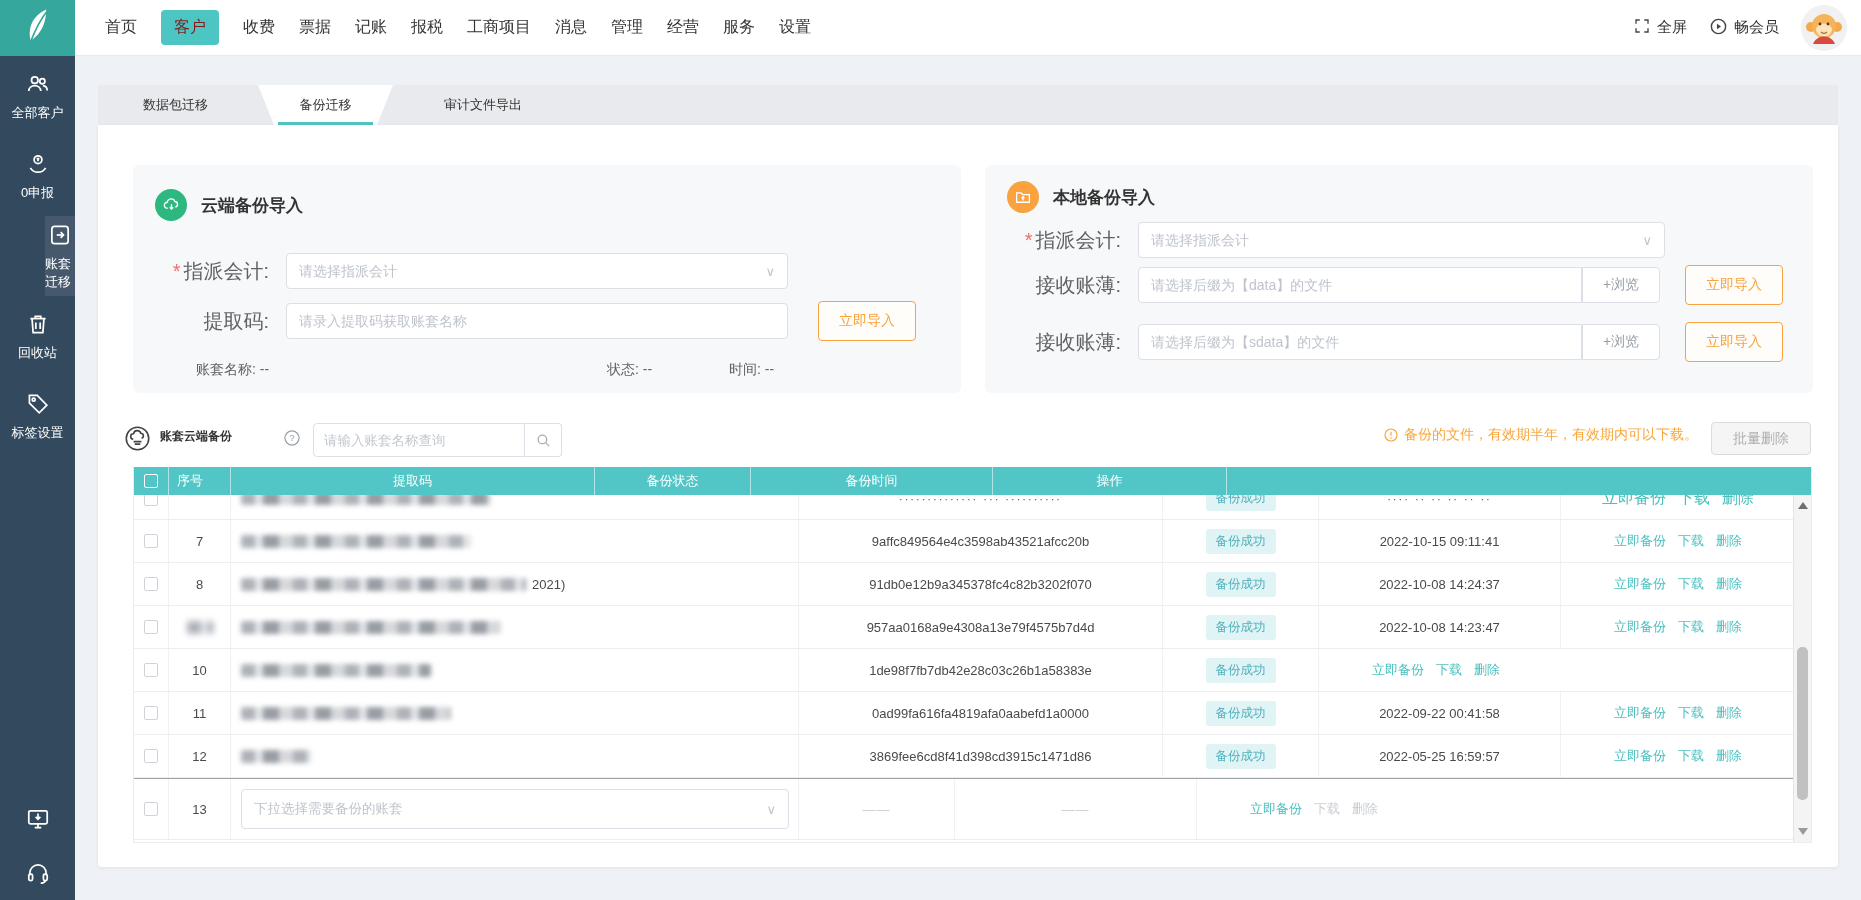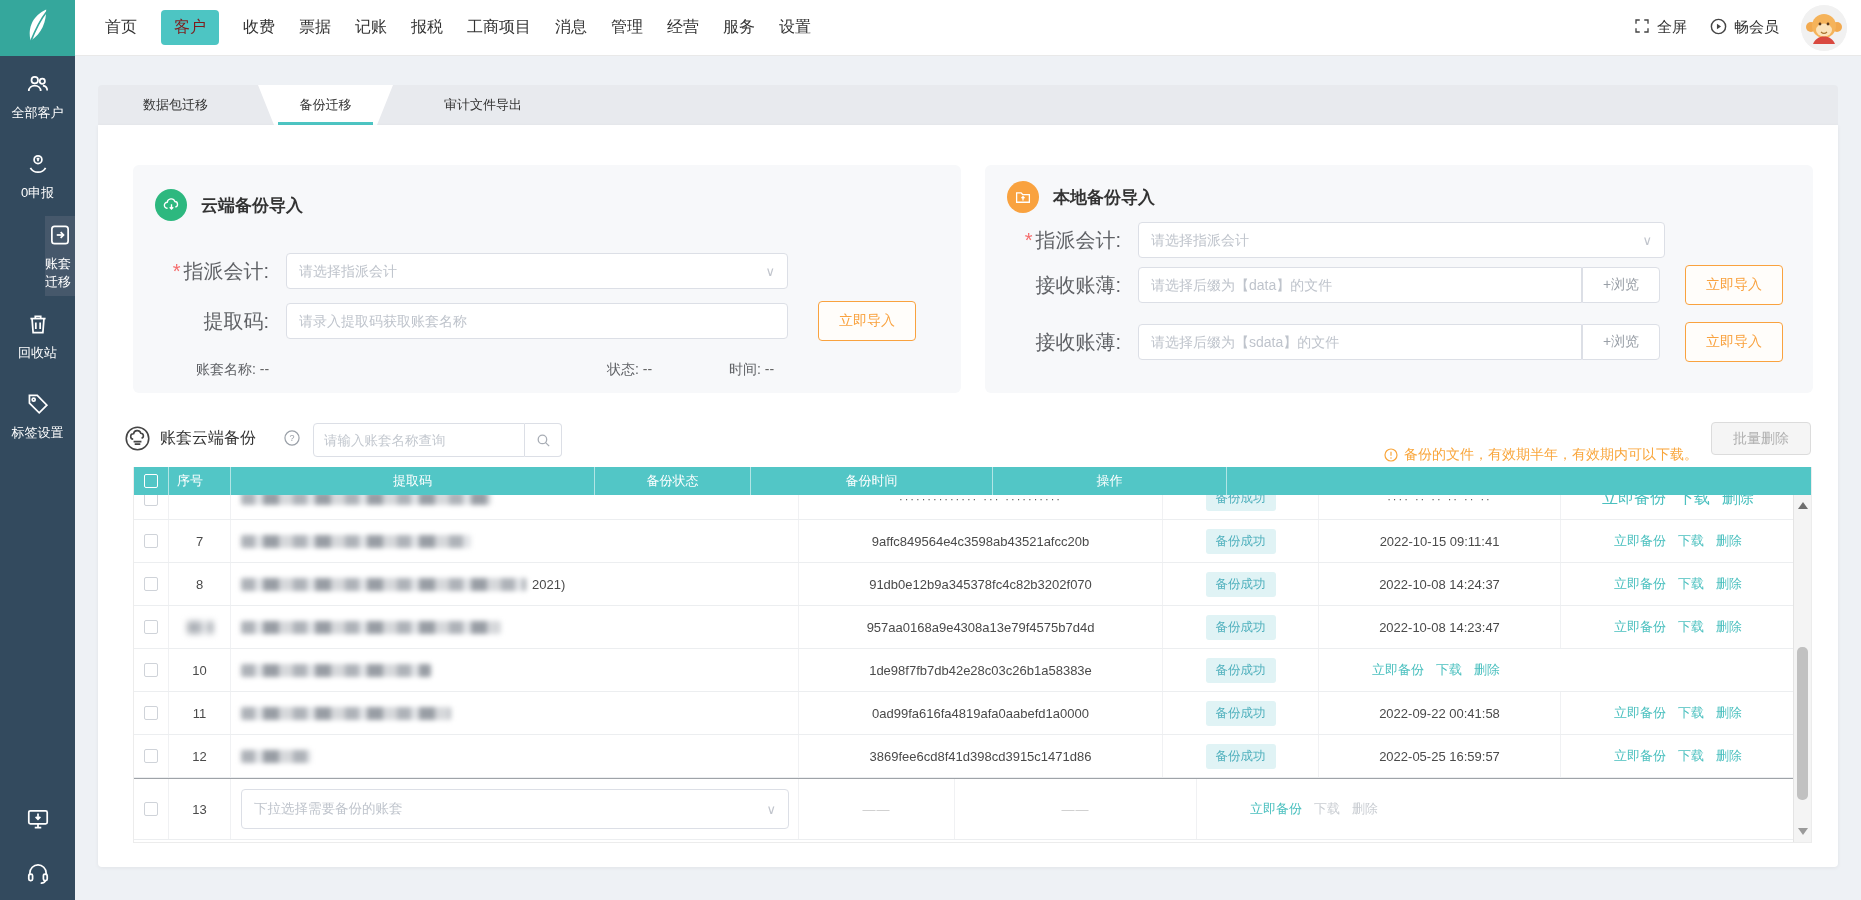--- a/index.html
+++ b/index.html
@@ -54,27 +54,27 @@
   .browse-btn { width:78px; height:36px; border:1px solid #dcdfe6; border-left:1px solid #dcdfe6; background:#fff; border-radius:0 4px 4px 0; color:#9aa0a8; font-size:14px; display:flex; align-items:center; justify-content:center; cursor:pointer; }
   .info-row { position:absolute; top:196px; left:0; width:100%; font-size:14px; color:#606266; }
   .info-row b { font-weight:normal; color:#666; }
   .ipos-name { position:absolute; left:63px; }
   .ipos-status { position:absolute; left:474px; }
   .ipos-time { position:absolute; left:596px; }
 
   
   .sec-row { position:absolute; left:0; top:295px; width:1740px; height:40px; }
   .sec-icon { position:absolute; left:26px; top:5px; width:27px; height:27px; }
-  .sec-title { position:absolute; left:62px; top:8px; font-size:16px; font-weight:normal; color:#333; }
+  .sec-title { position:absolute; left:62px; top:8px; font-size:12px; font-weight:bold; color:#333; }
   .help-ic { position:absolute; left:185px; top:9px; width:18px; height:18px; cursor:pointer; }
   .search-wrap { position:absolute; left:215px; top:3px; display:flex; }
   .search-input { width:212px; height:34px; border:1px solid #dcdfe6; border-radius:4px 0 0 4px; padding:0 10px; font-size:13.5px; outline:none; font-family:inherit; color:#333; }
   .search-input::placeholder { color:#c3c8cf; }
   .search-btn { width:37px; height:34px; border:1px solid #dcdfe6; border-left:none; border-radius:0 4px 4px 0; background:#fff; display:flex; align-items:center; justify-content:center; cursor:pointer; }
-  .notice { position:absolute; right:140px; top:26px; display:flex; align-items:center; gap:5px; color:#f9a63c; font-size:14px;justify-content:flex-end; }
+  .notice { position:absolute; right:140px; top:6px; display:flex; align-items:center; gap:5px; color:#f9a63c; font-size:14px;justify-content:flex-end; }
   .batch-btn { position:absolute; right:27px; top:2px; width:100px; height:33px; background:#f5f5f5; border:1px solid #dcdcdc; border-radius:4px; color:#b0b0b0; font-size:14px; font-family:inherit; cursor:not-allowed; }
 
   
   .tablewrap { position:absolute; left:35px; top:342px; width:1679px; height:376px; border:1px solid #ececec; border-top:none; }
   .thead { display:flex; height:28px; background:#52c6c6; color:#fff; font-size:13px; align-items:center; }
   .th { height:100%; display:flex; align-items:center; justify-content:center; border-right:1px solid rgba(255,255,255,.55); }
   .th:last-child { border-right:none; }
   .th.left { justify-content:flex-start; padding-left:8px; }
   .c-cb{width:35px;flex:0 0 35px;} .c-seq{width:62px;flex:0 0 62px;} .c-name{width:568px;flex:0 0 568px;}
   .c-code{width:364px;flex:0 0 364px;} .c-status{width:156px;flex:0 0 156px;} .c-time{width:242px;flex:0 0 242px;}

